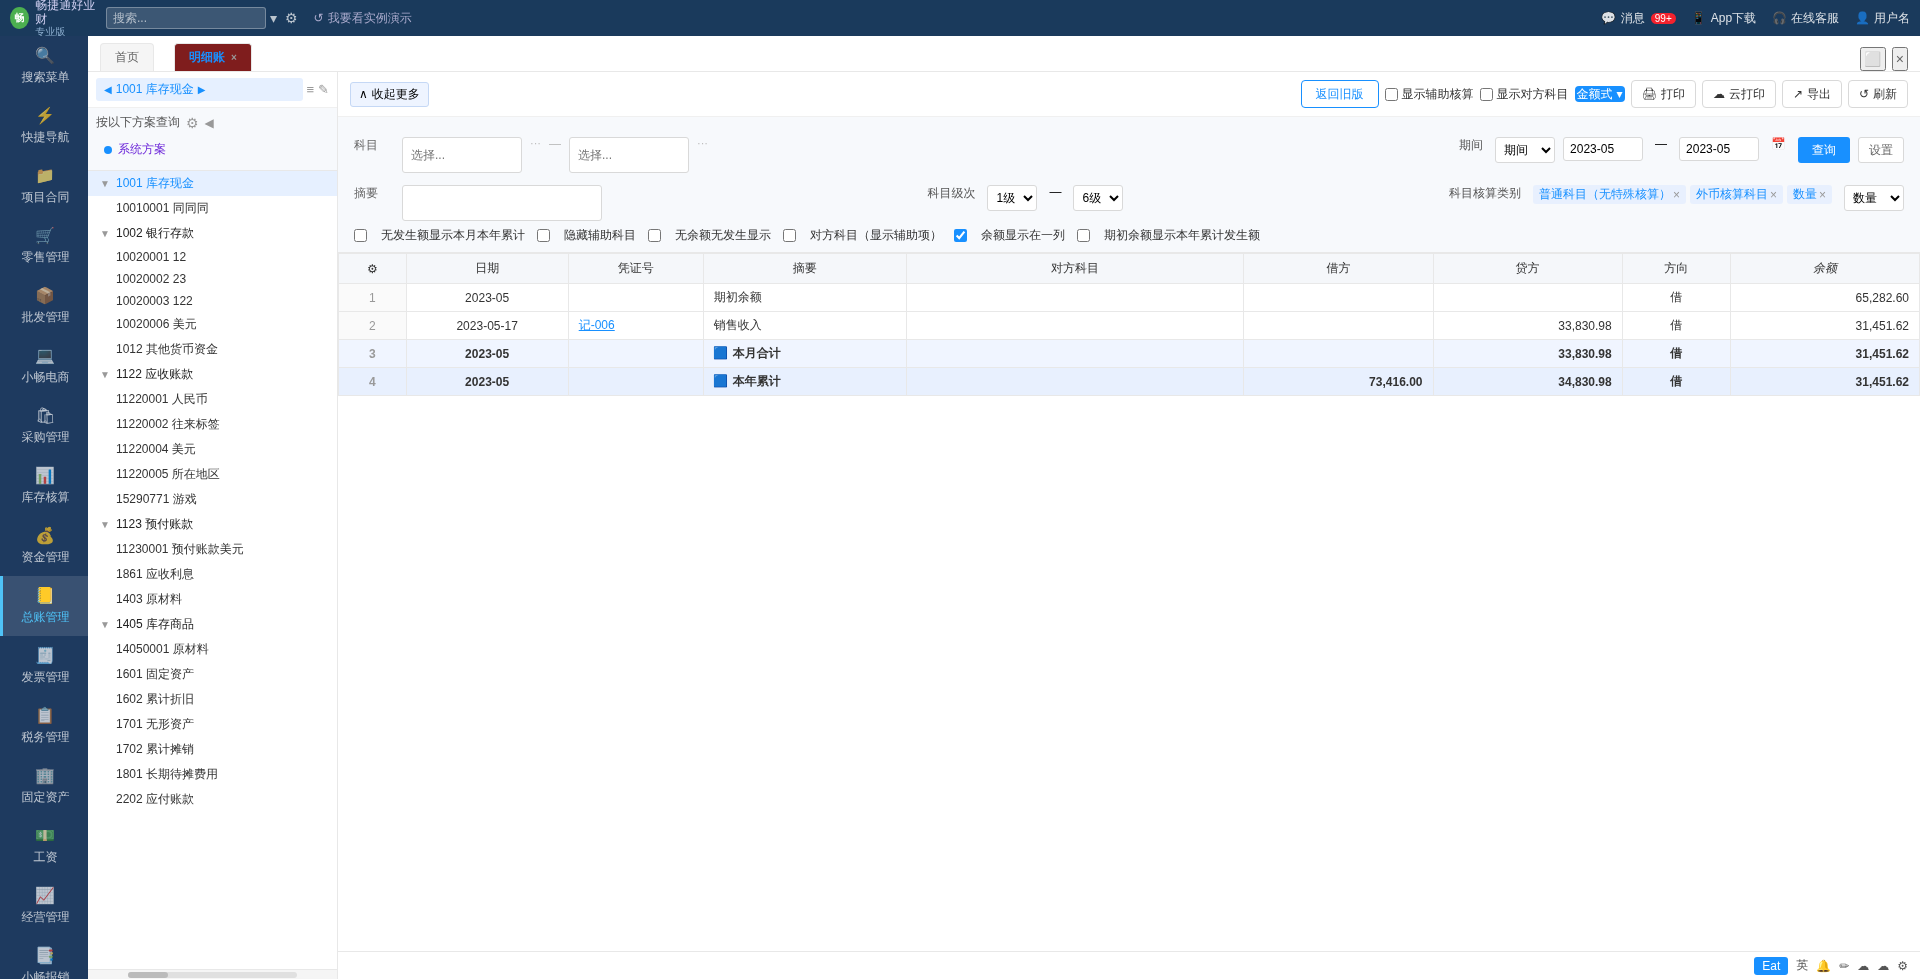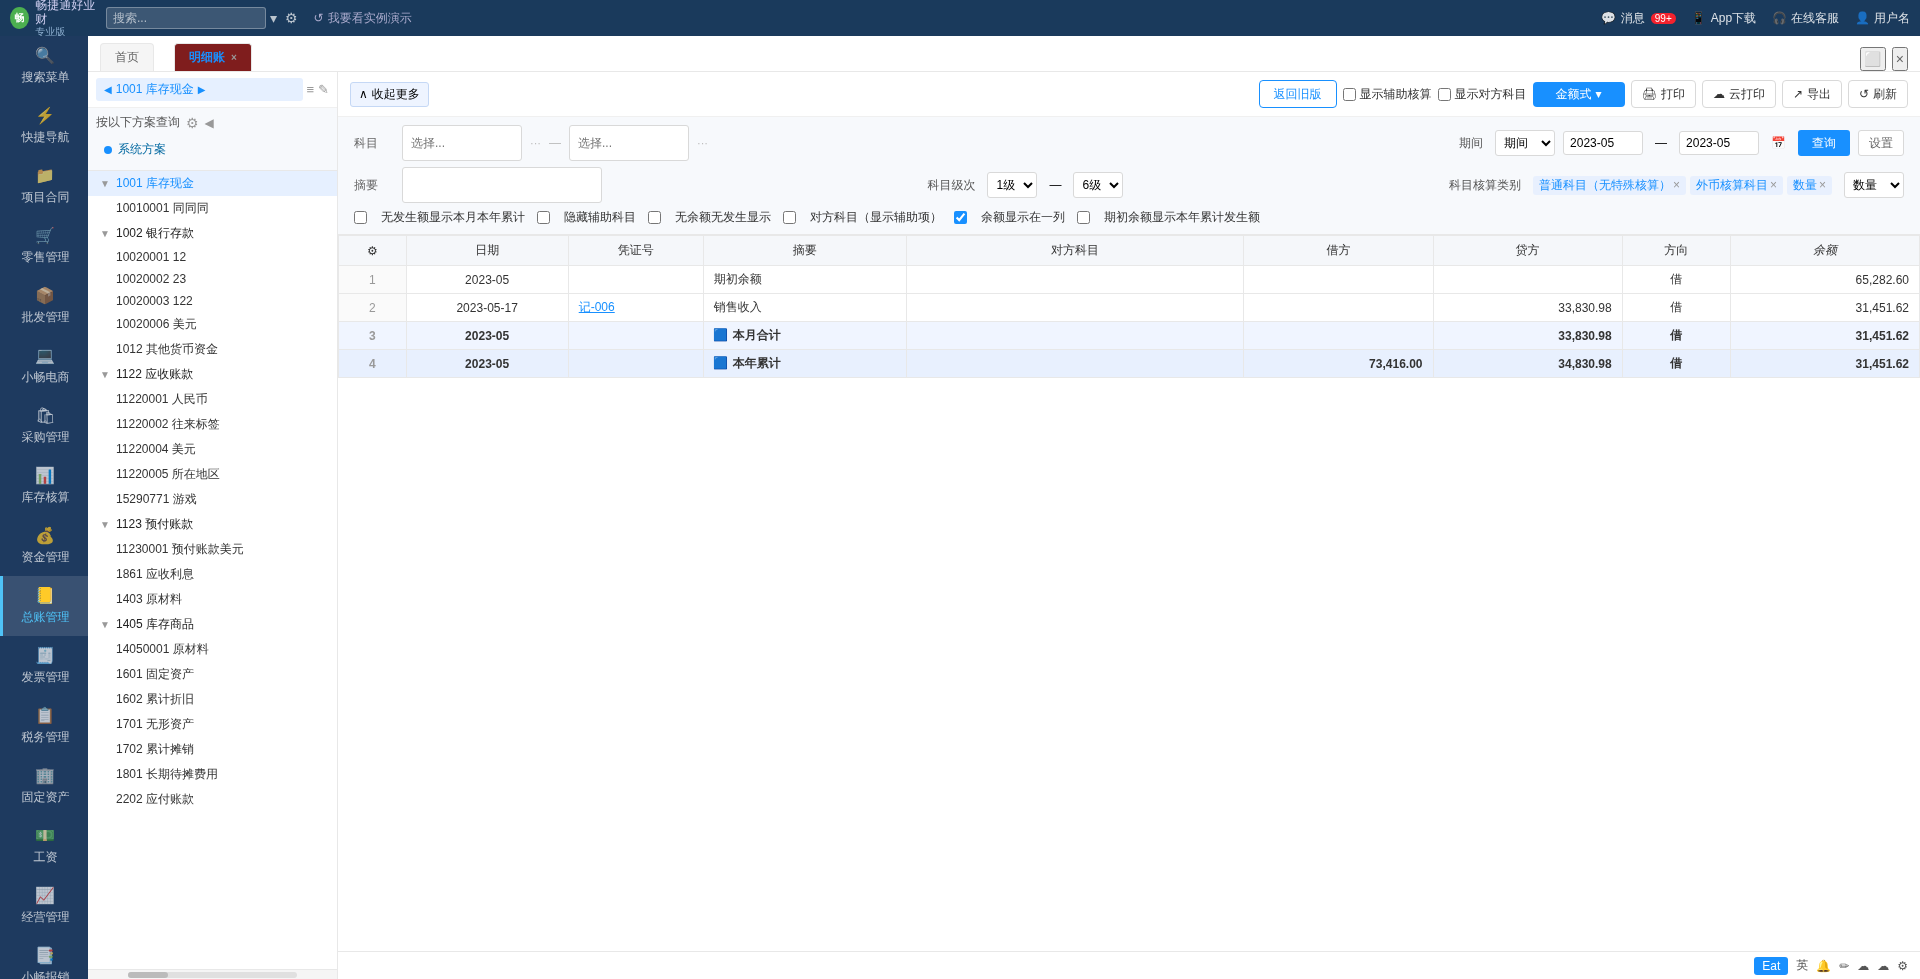--- a/index.html
+++ b/index.html
@@ -183,42 +183,42 @@
     }
 
     
     .toolbar {
       display: flex; align-items: center; padding: 8px 12px;
       border-bottom: 1px solid #f0f0f0; gap: 8px;
       flex-wrap: wrap;
     }
     .btn-primary {
       background: #1890ff; color: #fff; border: none;
-      border-radius: 4px; padding: 4px 23px; cursor: pointer;
-      font-size: 12px; height: 25px;
+      border-radius: 4px; padding: 4px 2px; cursor: pointer;
+      font-size: 12px; height: 16px;
     }
     .btn-default {
       background: #fff; color: #333; border: 1px solid #d9d9d9;
       border-radius: 4px; padding: 4px 10px; cursor: pointer;
       font-size: 12px; height: 28px; display: flex; align-items: center; gap: 4px;
     }
     .btn-blue-outline {
       background: #fff; color: #1890ff; border: 1px solid #1890ff;
       border-radius: 4px; padding: 4px 14px; cursor: pointer;
       font-size: 12px; height: 28px;
     }
     .toolbar-right { margin-left: auto; display: flex; align-items: center; gap: 6px; }
     .check-item { display: flex; align-items: center; gap: 4px; font-size: 12px; color: #333; cursor: pointer; }
     .check-item input[type=checkbox] { cursor: pointer; }
     .filter-scheme-item {
       padding: 6px 8px; display: flex; align-items: center; gap: 6px;
-      color: #0369a1; cursor: pointer; font-size: 12px;
+      color: #6d28d9; cursor: pointer; font-size: 12px;
     }
     .filter-scheme-dot { width: 8px; height: 8px; background: #1890ff; border-radius: 50%; }
-    .filter-row { display: flex; align-items: center; gap: 8px; margin-bottom: 6px; }
+    .filter-row { display: flex; align-items: flex-start; gap: 8px; margin-bottom: 6px; margin-top: 12px; }
     .filter-label { font-size: 12px; color: #666; width: 40px; }
     .filter-input {
       height: 36px; border: 1px solid #d9d9d9; border-radius: 3px;
       padding: 0 8px; font-size: 12px; outline: none; color: #999;
     }
     .filter-select {
       height: 26px; border: 1px solid #d9d9d9; border-radius: 3px;
       padding: 0 4px; font-size: 12px; outline: none; background: #fff;
     }
     .filter-tags { display: flex; gap: 4px; flex-wrap: wrap; }

